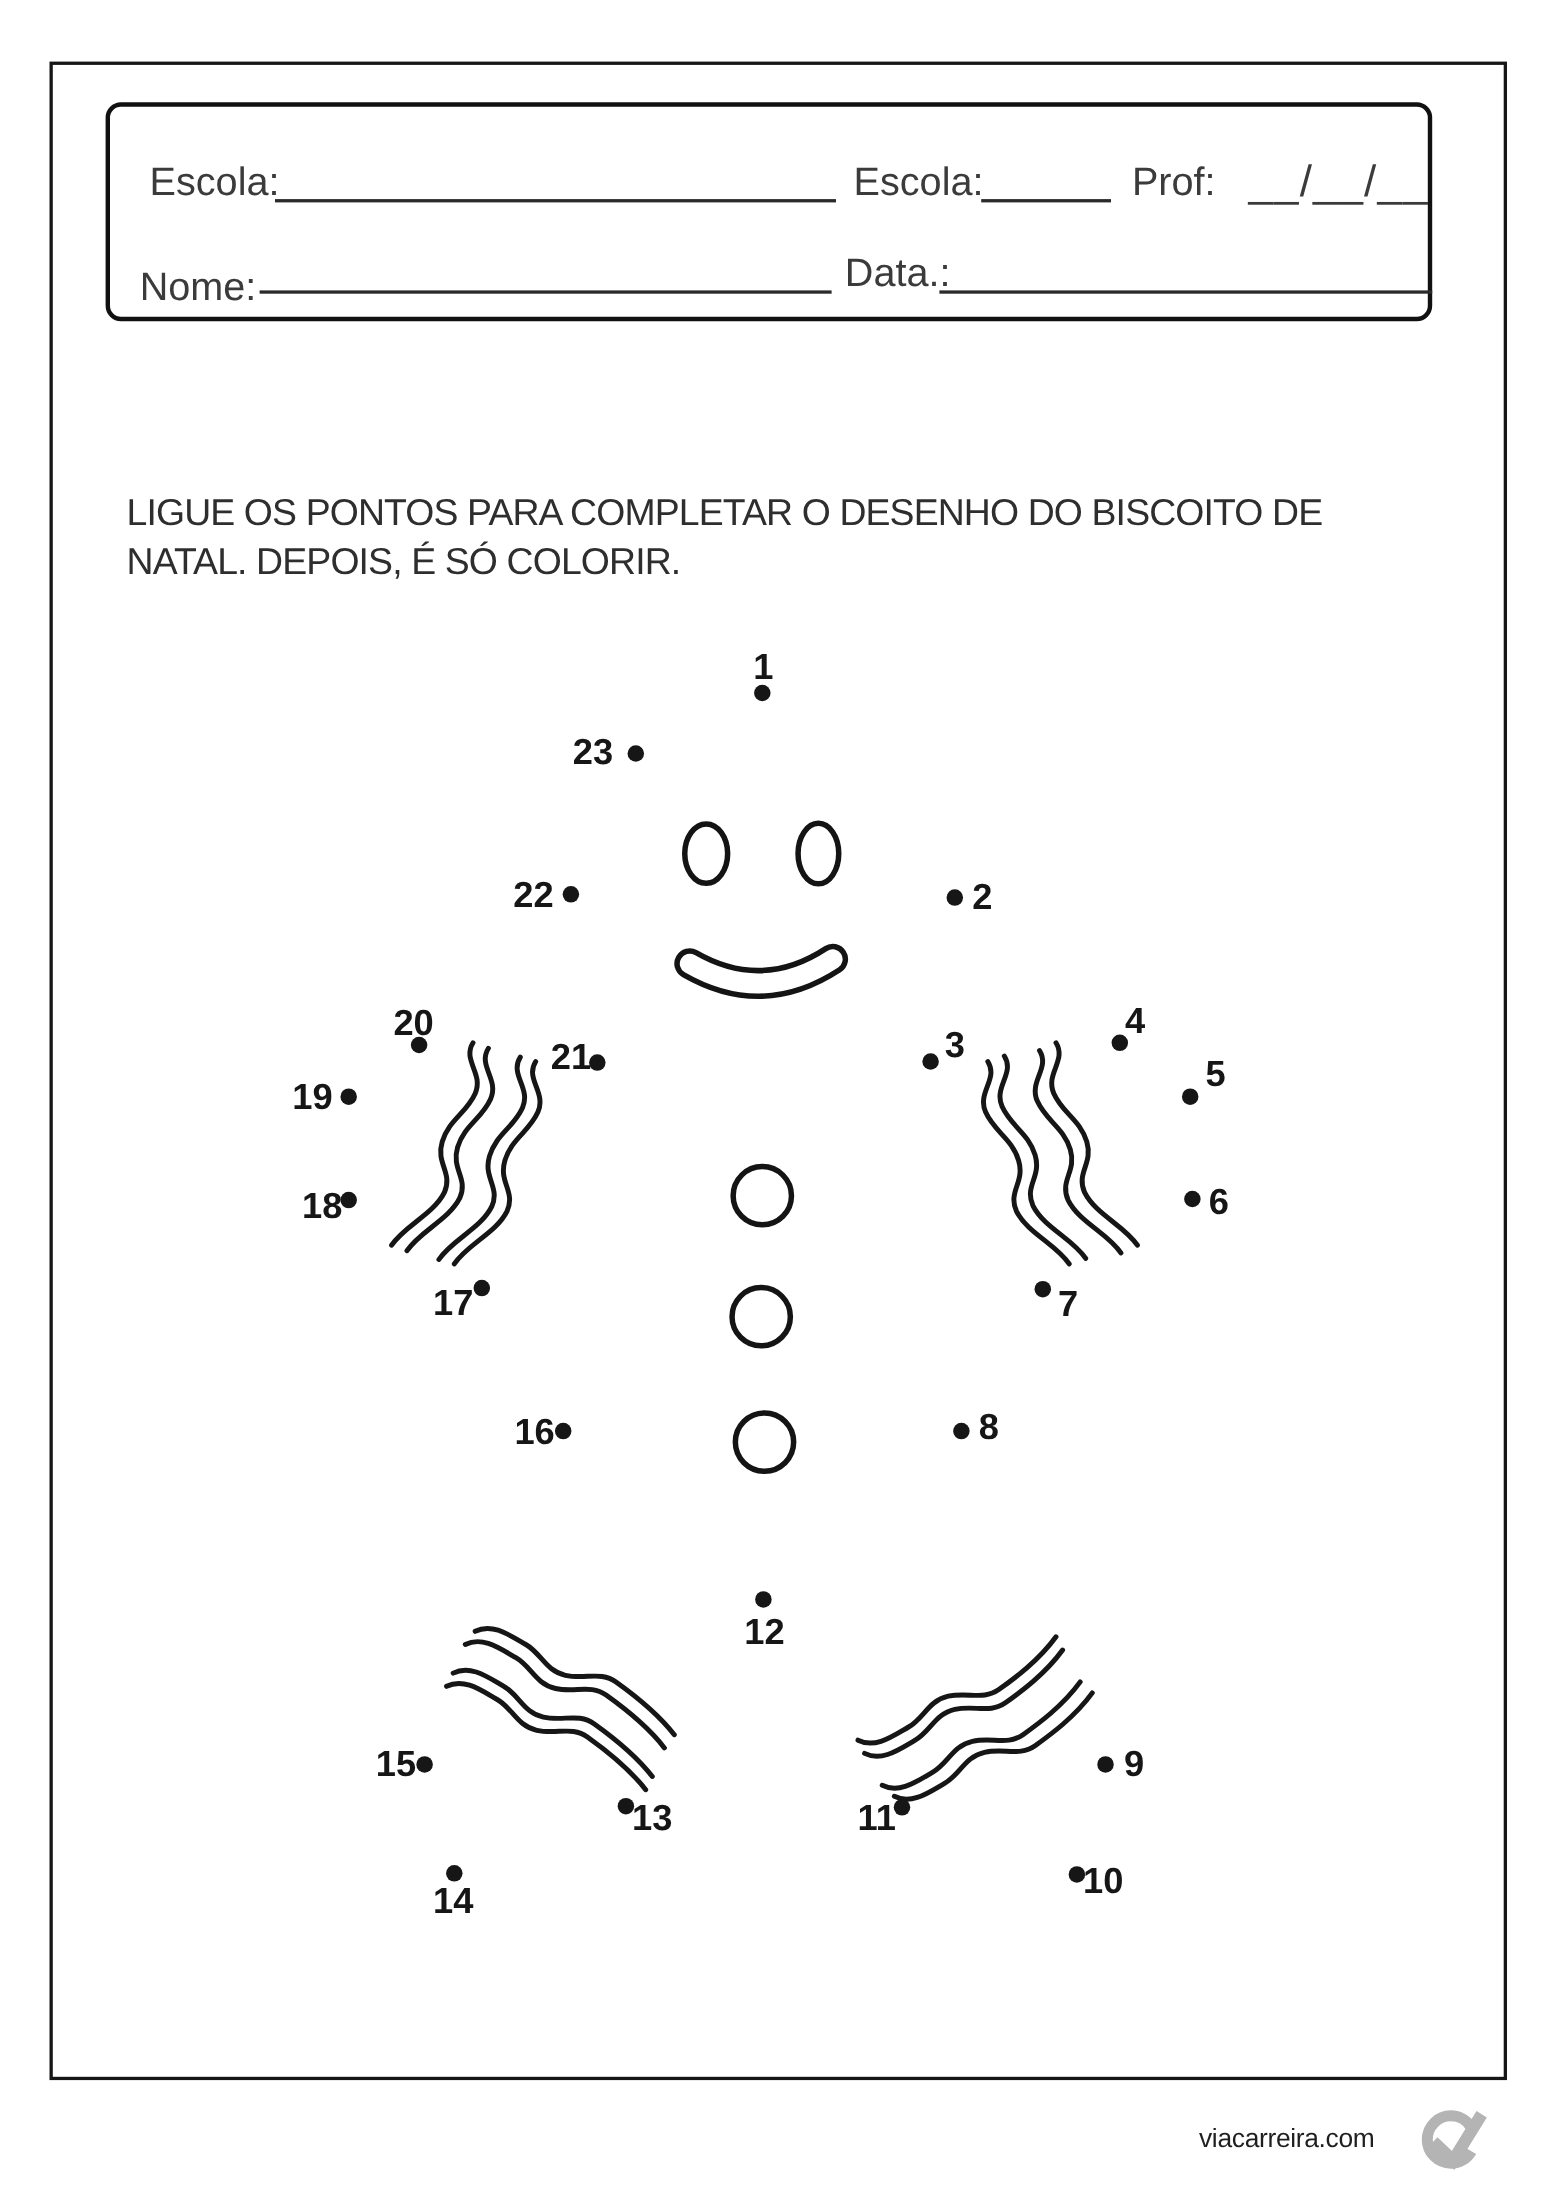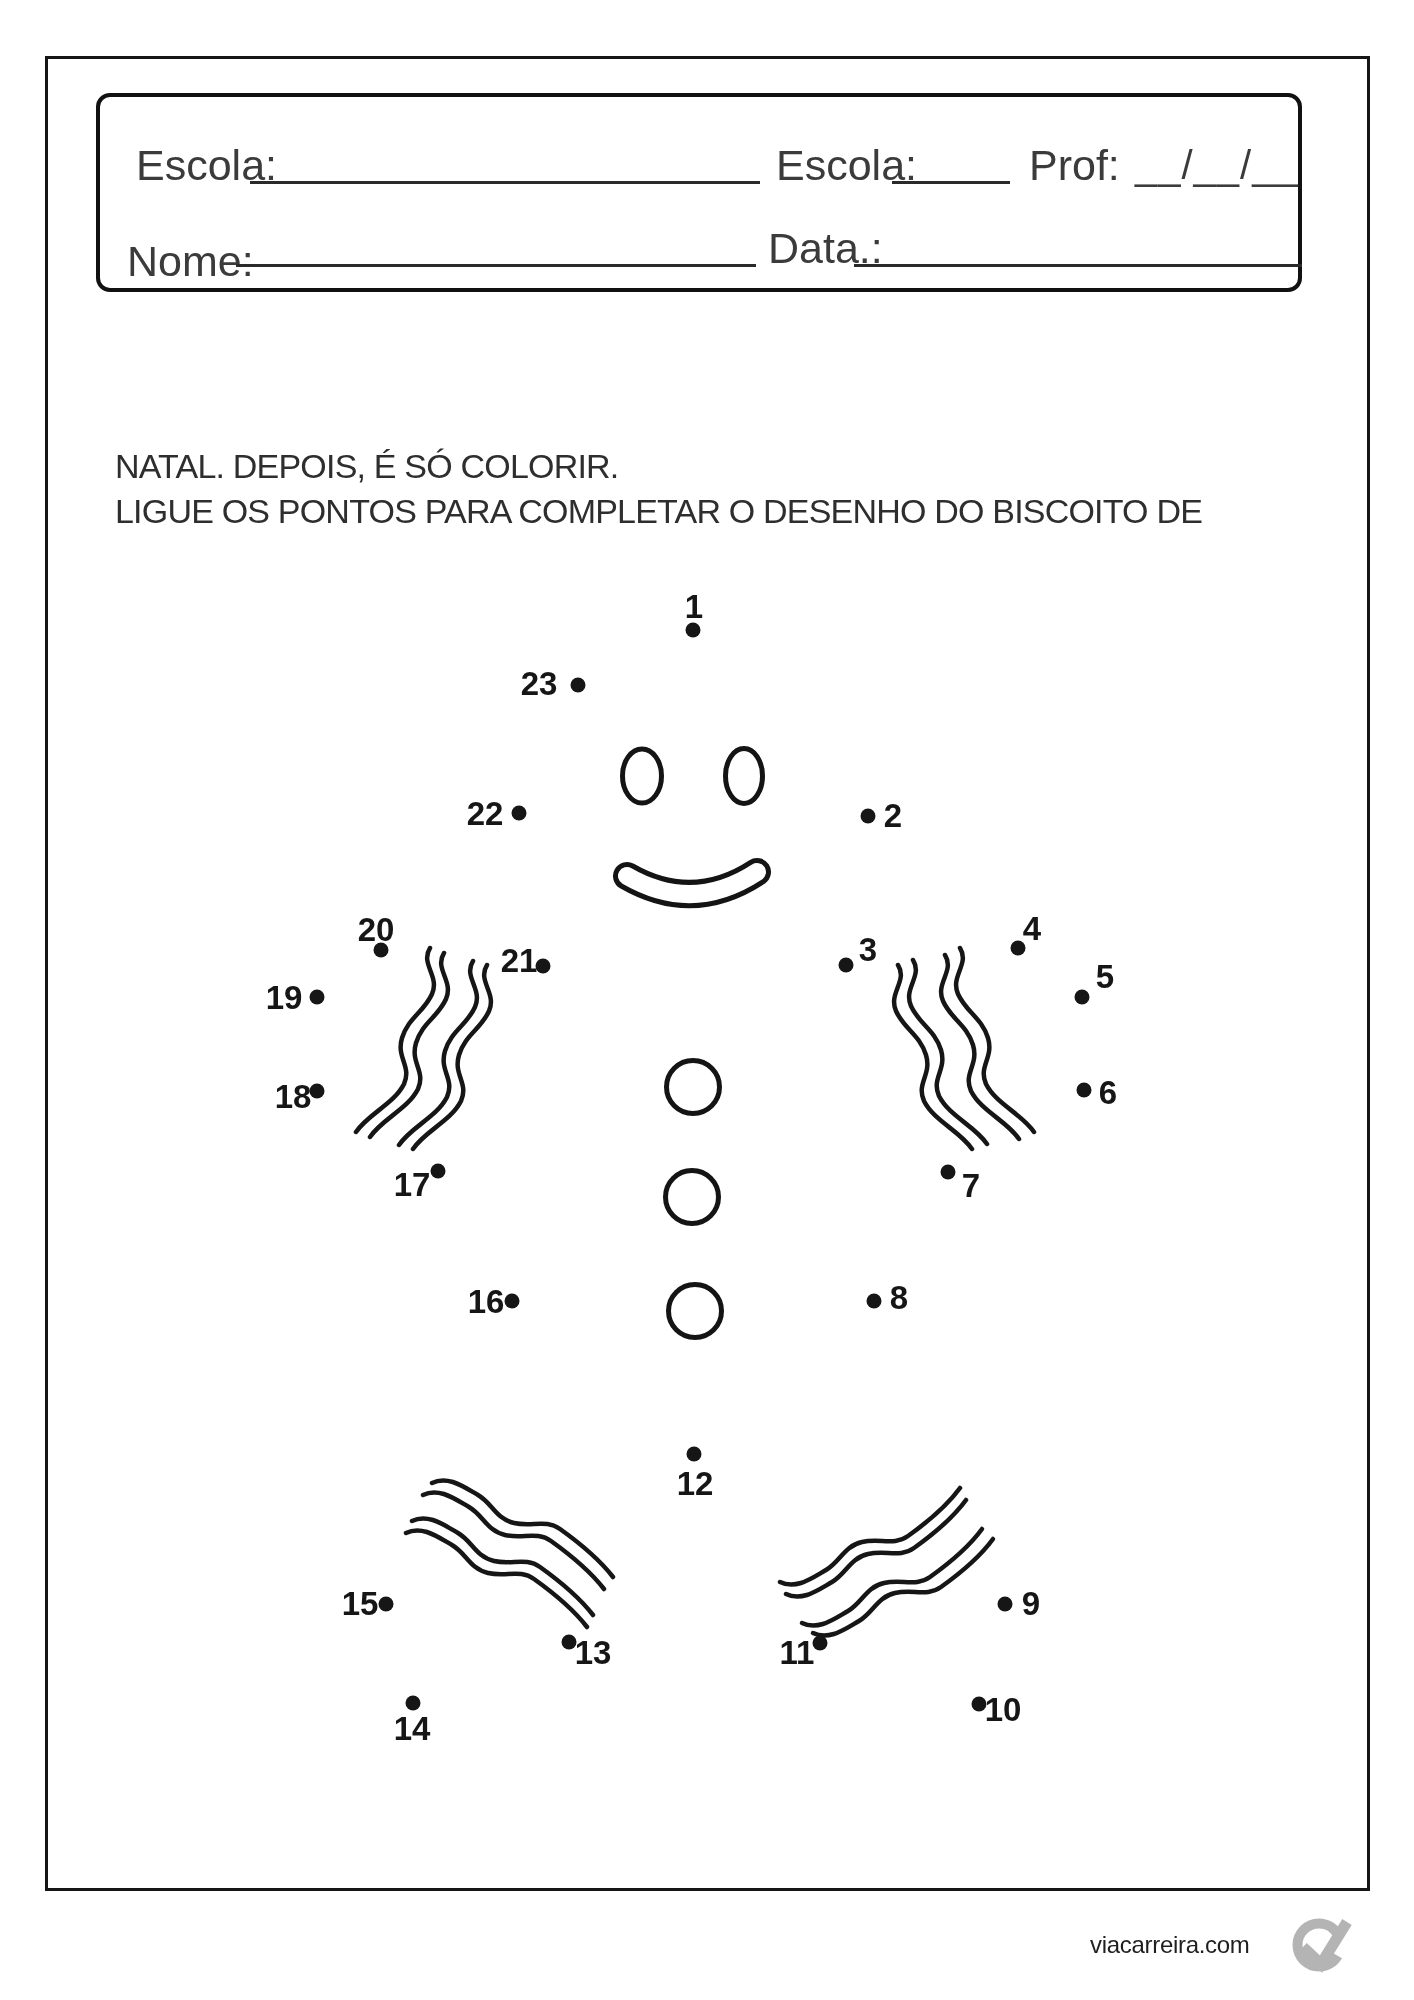--- a/index.html
+++ b/index.html
@@ -18,21 +18,21 @@
   }
   
   .header-box{
     position:absolute;left:96px;top:93px;width:1206px;height:199px;
     border:4px solid #111111;border-radius:14px;box-sizing:border-box;
     background:#ffffff;
   }
   .field-label{
     position:absolute;
     font-family:"Liberation Sans", sans-serif;
-    font-size:43px;font-weight:300;color:#3b3b3b;
+    font-size:36px;font-weight:300;color:#3b3b3b;
     letter-spacing:0px;white-space:nowrap;line-height:36px;
   }
   .blank-line{
     position:absolute;height:0;border-top:3px solid #2a2a2a;
   }
   .date-blanks{
     position:absolute;
     font-size:40px;font-weight:300;color:#3b3b3b;line-height:36px;
     letter-spacing:1px;white-space:nowrap;margin-left:25px;
   }
@@ -76,22 +76,22 @@
     <span class="date-blanks" style="left:1010px;top:50px">__/__/__</span>
 
     <span class="field-label" style="left:27px;top:146px">Nome:</span>
     <div class="blank-line" style="left:136px;top:167px;width:520px"></div>
 
     <span class="field-label" style="left:668px;top:133px">Data.:</span>
     <div class="blank-line" style="left:754px;top:167px;width:448px"></div>
   </div>
 
   <div class="instruction">
+    <div>LIGUE OS PONTOS PARA COMPLETAR O DESENHO DO BISCOITO DE</div>
     <div>NATAL. DEPOIS, É SÓ COLORIR.</div>
-    <div>LIGUE OS PONTOS PARA COMPLETAR O DESENHO DO BISCOITO DE</div>
   </div>
 
   <svg class="figure-svg" width="1414" height="2000" viewBox="0 0 1414 2000">
 
     <g>
       <ellipse class="ink-outline" cx="642" cy="776" rx="19.5" ry="27"></ellipse>
       <ellipse class="ink-outline" cx="744" cy="776" rx="18.5" ry="27.5"></ellipse>
     </g>
     <g>
       <path d="M 627 876 Q 693 914 757 872" stroke="#141414" stroke-width="28" fill="none" stroke-linecap="round"></path>

